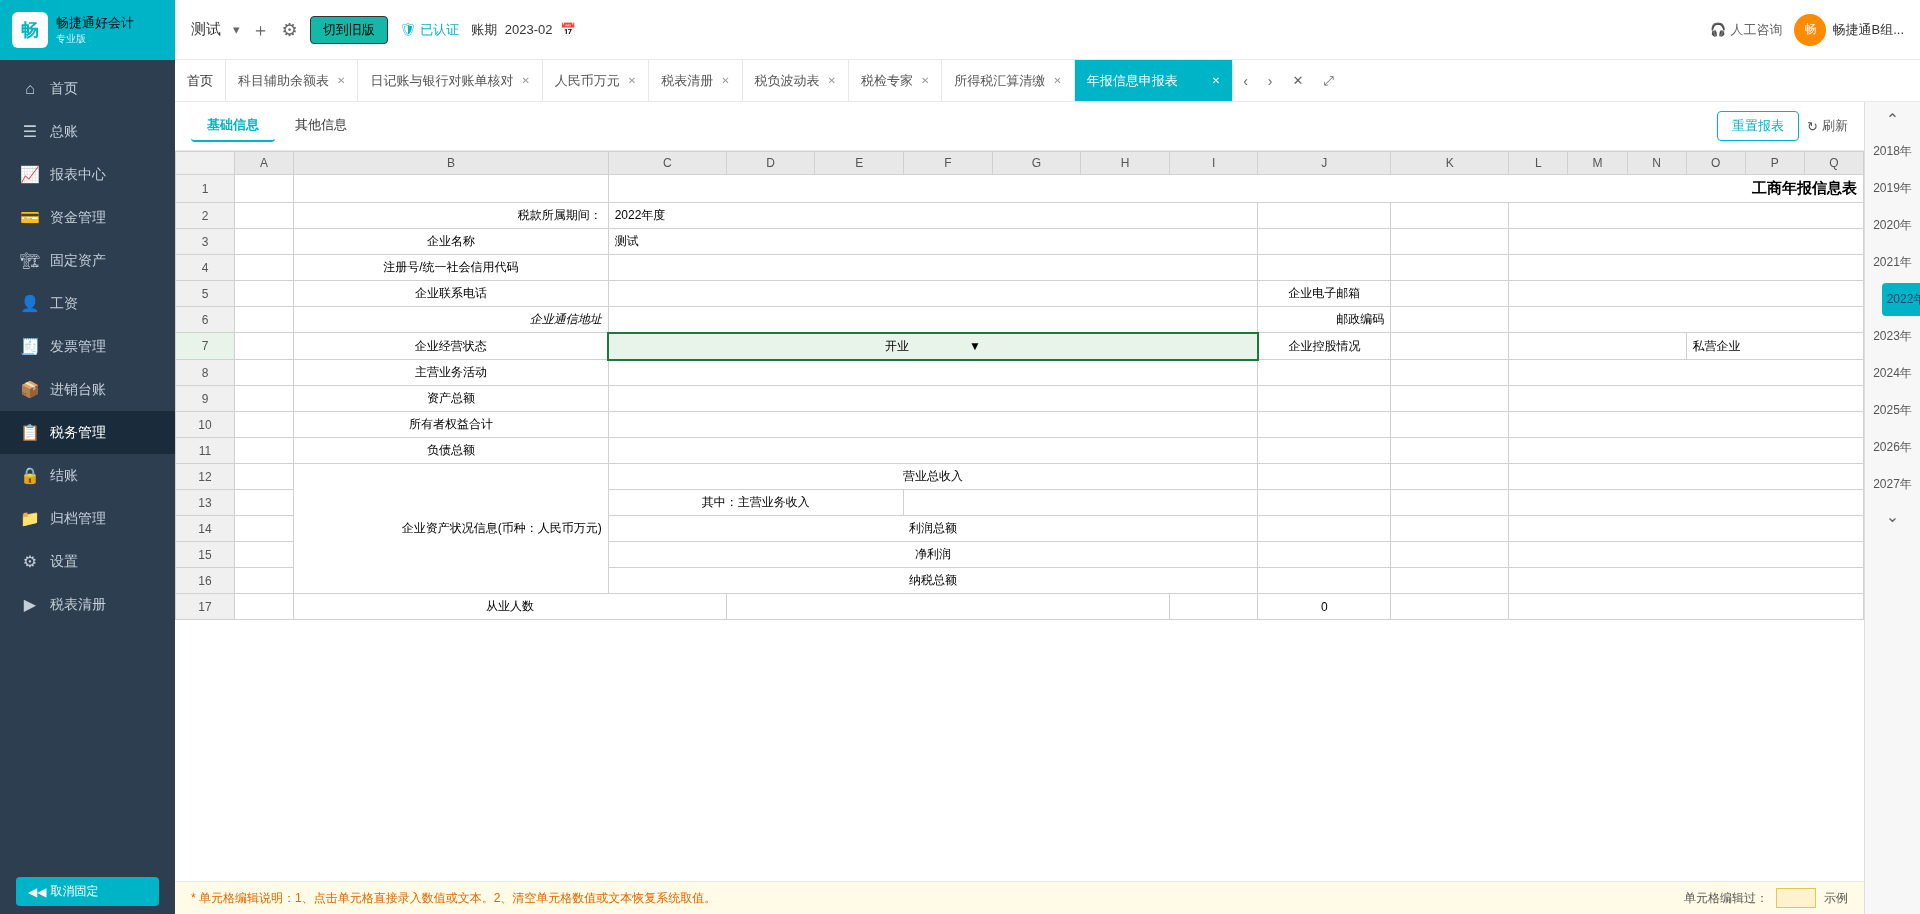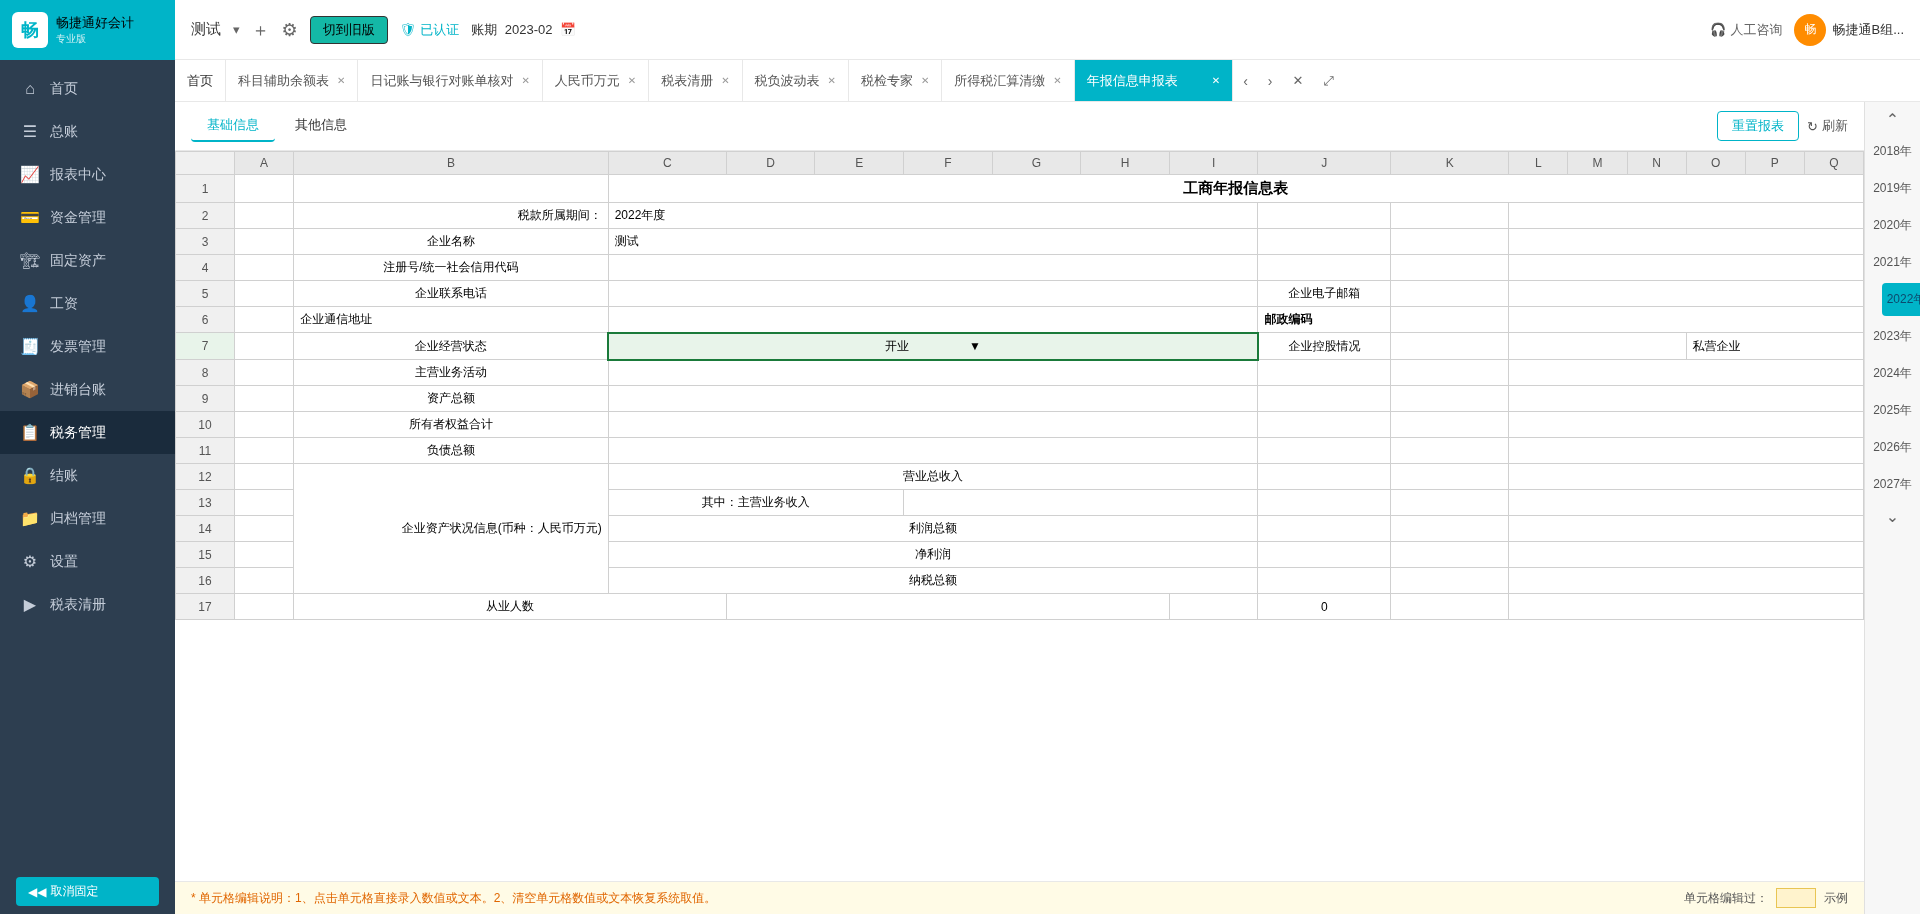--- a/index.html
+++ b/index.html
@@ -175,21 +175,21 @@
     .panel-tab {
       padding: 6px 16px;
       border-radius: 4px;
       cursor: pointer;
       font-size: 13px;
       color: #333;
     }
     .panel-tab.active {
       border-bottom: 2px solid #00b4c8;
       color: #00b4c8;
-      font-weight: normal;
+      font-weight: bold;
     }
     .panel-actions { display: flex; gap: 8px; align-items: center; }
     .btn-reset {
       border: 1px solid #00b4c8;
       color: #00b4c8;
       background: white;
       padding: 5px 14px;
       border-radius: 4px;
       cursor: pointer;
       font-size: 13px;
@@ -474,21 +474,21 @@
               <th class="col-header">P</th>
               <th class="col-header">Q</th>
             </tr>
           </thead>
           <tbody>
 
             <tr>
               <td class="row-header">1</td>
               <td></td>
               <td></td>
-              <td colspan="16" style="text-align:center; font-size:15px; font-weight:bold;">工商年报信息表</td>
+              <td colspan="16" style="text-align:right; font-size:15px; font-weight:bold;">工商年报信息表</td>
             </tr>
 
             <tr>
               <td class="row-header">2</td>
               <td></td>
               <td style="text-align:right;">税款所属期间：</td>
               <td colspan="7">2022年度</td>
               <td></td>
               <td></td>
               <td colspan="6"></td>
@@ -520,23 +520,23 @@
               <td style="text-align:center;">企业联系电话</td>
               <td colspan="7"></td>
               <td style="text-align:center;">企业电子邮箱</td>
               <td></td>
               <td colspan="6"></td>
             </tr>
 
             <tr>
               <td class="row-header">6</td>
               <td></td>
-              <td style="text-align:left;">企业通信地址</td>
+              <td style="text-align:right;font-style:italic;">企业通信地址</td>
               <td colspan="7"></td>
-              <td style="text-align:left;font-weight:bold;">邮政编码</td>
+              <td style="text-align:right;">邮政编码</td>
               <td></td>
               <td colspan="6"></td>
             </tr>
 
             <tr>
               <td class="row-header" style="background:#e8f4ea;">7</td>
               <td></td>
               <td style="text-align:center;">企业经营状态</td>
               <td class="cell-active" colspan="7">
                 <div class="dropdown-cell">

